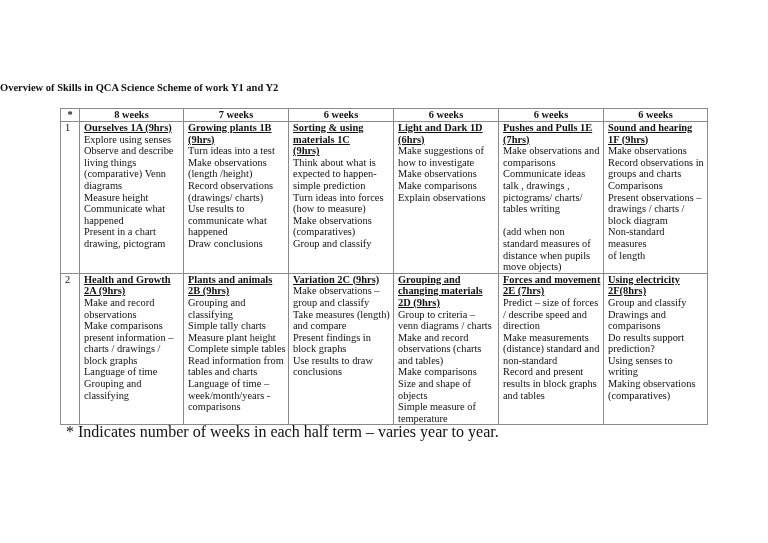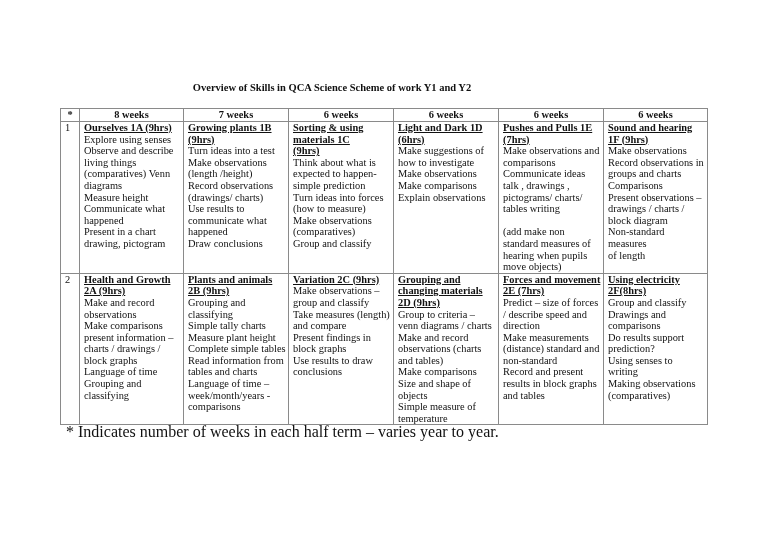--- a/index.html
+++ b/index.html
@@ -2,21 +2,21 @@
 <html><head>
   <meta charset="utf-8">
   <style>
     html, body { margin: 0; padding: 0; background: #ffffff; }
     body {
       width: 768px; height: 543px; position: relative; overflow: hidden;
       font-family: "Liberation Serif", serif; color: #111;
     }
     .title {
       position: absolute; top: 82px; left: 0; width: 664px;
-      text-align: center; font-weight: bold; font-size: 10.5px;
+      text-align: left; font-weight: bold; font-size: 10.5px;
     }
     table.scheme {
       position: absolute; left: 60px; top: 108px;
       border-collapse: collapse; table-layout: fixed;
       font-size: 10.4px; line-height: 11.6px;
     }
     table.scheme td, table.scheme th {
       border: 1px solid #8a8a8a; vertical-align: top;
       padding: 0 2px 0 4px; text-align: left;
     }
@@ -59,21 +59,21 @@
     </tr>
   </thead>
   <tbody id="tbody">
       <tr class="r1">
         <td class="rownum">1</td>
         <td>
           <span class="line unit-title">Ourselves 1A (9hrs)</span>
           <span class="line">Explore using senses</span>
           <span class="line">Observe and describe</span>
           <span class="line">living things</span>
-          <span class="line">(comparatives) Venn</span>
+          <span class="line">(comparative) Venn</span>
           <span class="line">diagrams</span>
           <span class="line">Measure height</span>
           <span class="line">Communicate what</span>
           <span class="line">happened</span>
           <span class="line">Present in a chart</span>
           <span class="line">drawing, pictogram</span>
         </td>
         <td>
           <span class="line unit-title">Growing plants 1B</span>
           <span class="line unit-title">(9hrs)</span>
@@ -112,23 +112,23 @@
         <td>
           <span class="line unit-title">Pushes and Pulls 1E</span>
           <span class="line unit-title">(7hrs)</span>
           <span class="line">Make observations and</span>
           <span class="line">comparisons</span>
           <span class="line">Communicate ideas</span>
           <span class="line">talk , drawings ,</span>
           <span class="line">pictograms/ charts/</span>
           <span class="line">tables writing</span>
           <span class="line">&nbsp;</span>
-          <span class="line">(add make non</span>
+          <span class="line">(add when non</span>
           <span class="line">standard measures of</span>
-          <span class="line">hearing when pupils</span>
+          <span class="line">distance when pupils</span>
           <span class="line">move objects)</span>
         </td>
         <td>
           <span class="line unit-title">Sound and hearing</span>
           <span class="line unit-title">1F (9hrs)</span>
           <span class="line">Make observations</span>
           <span class="line">Record observations in</span>
           <span class="line">groups and charts</span>
           <span class="line">Comparisons</span>
           <span class="line">Present observations –</span>

